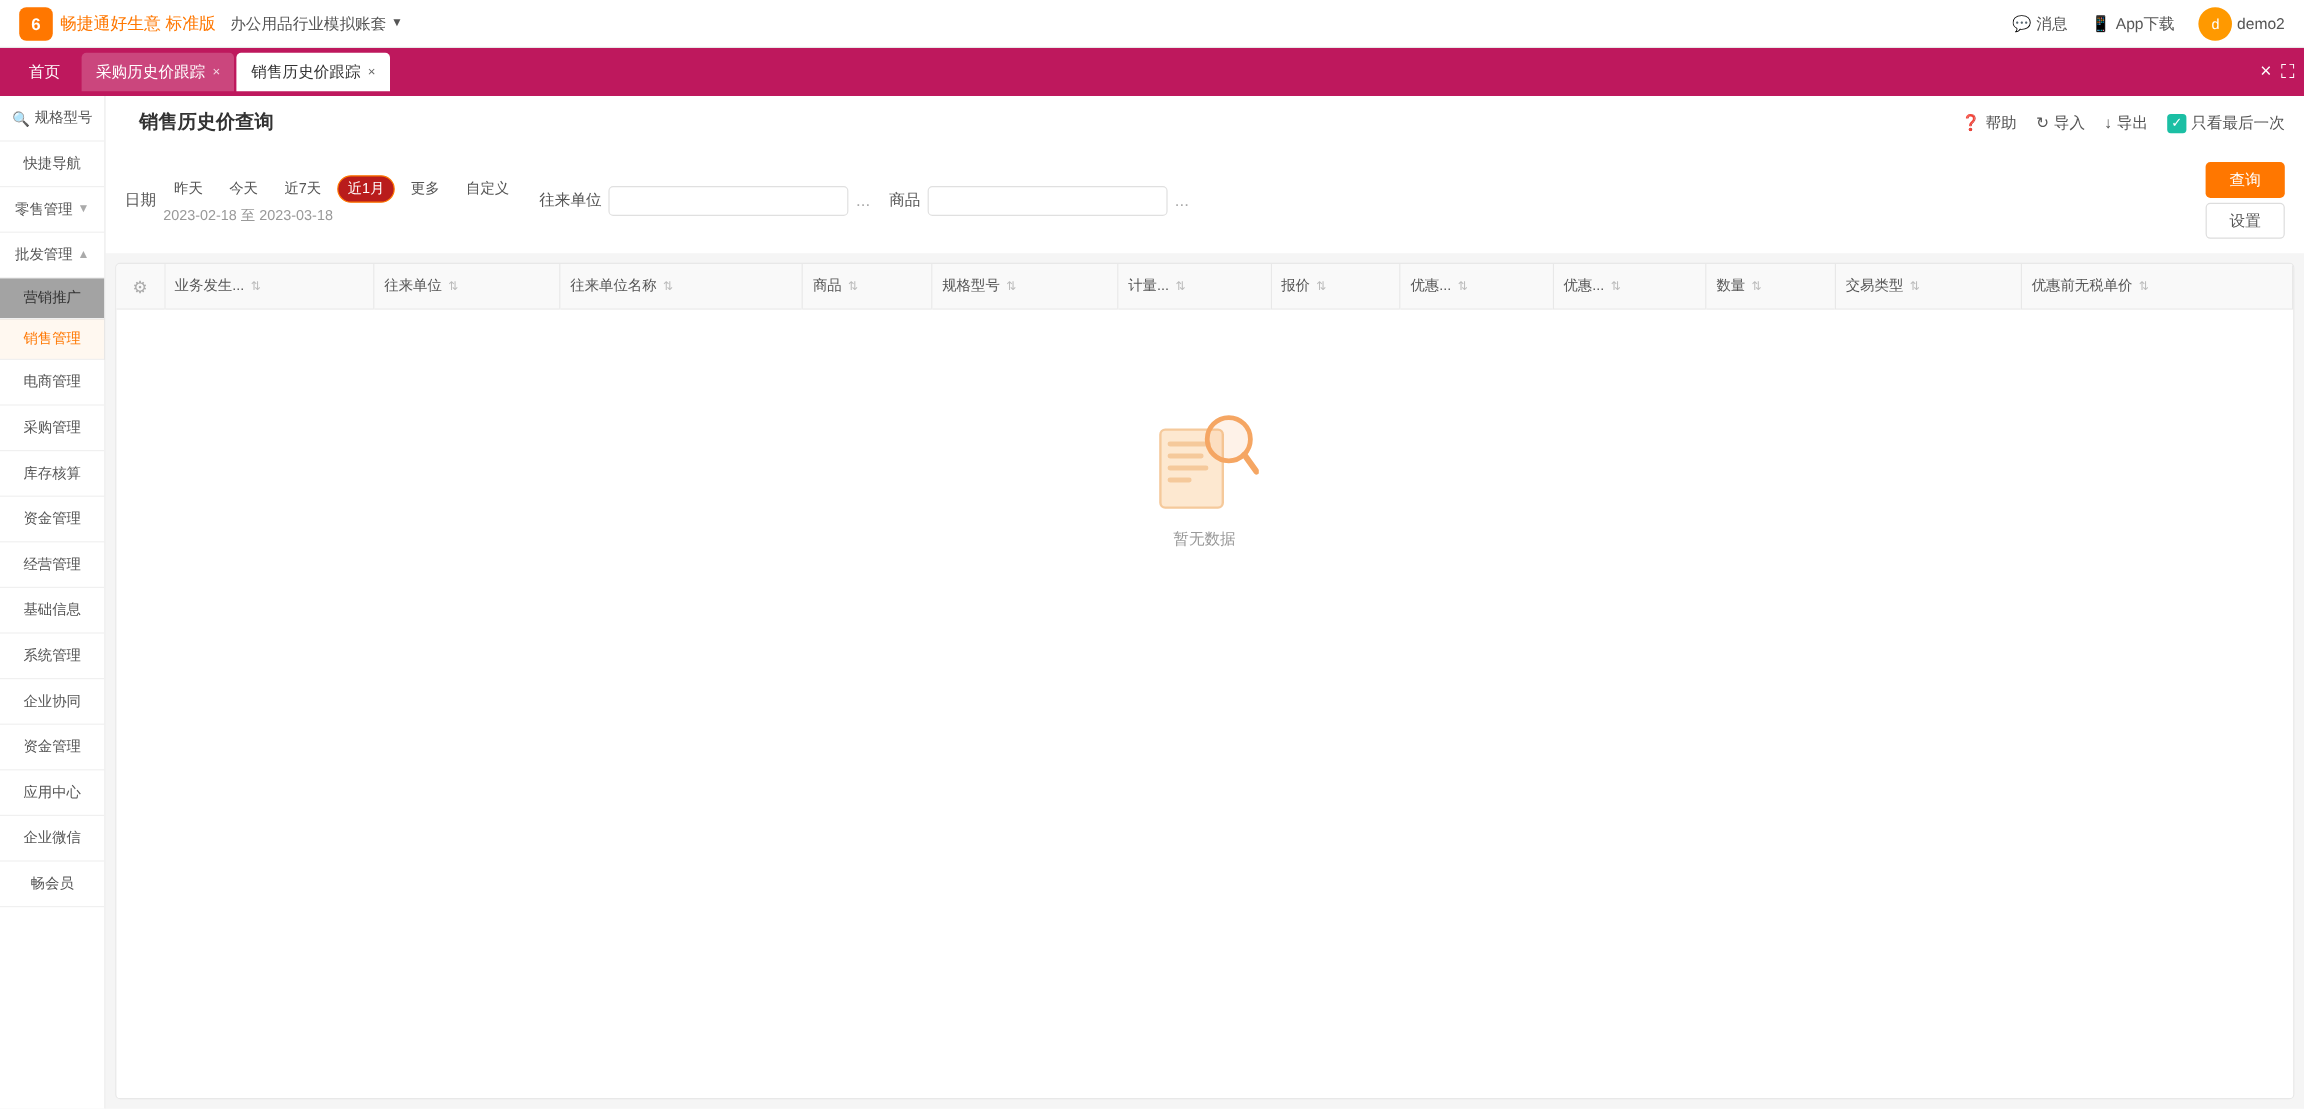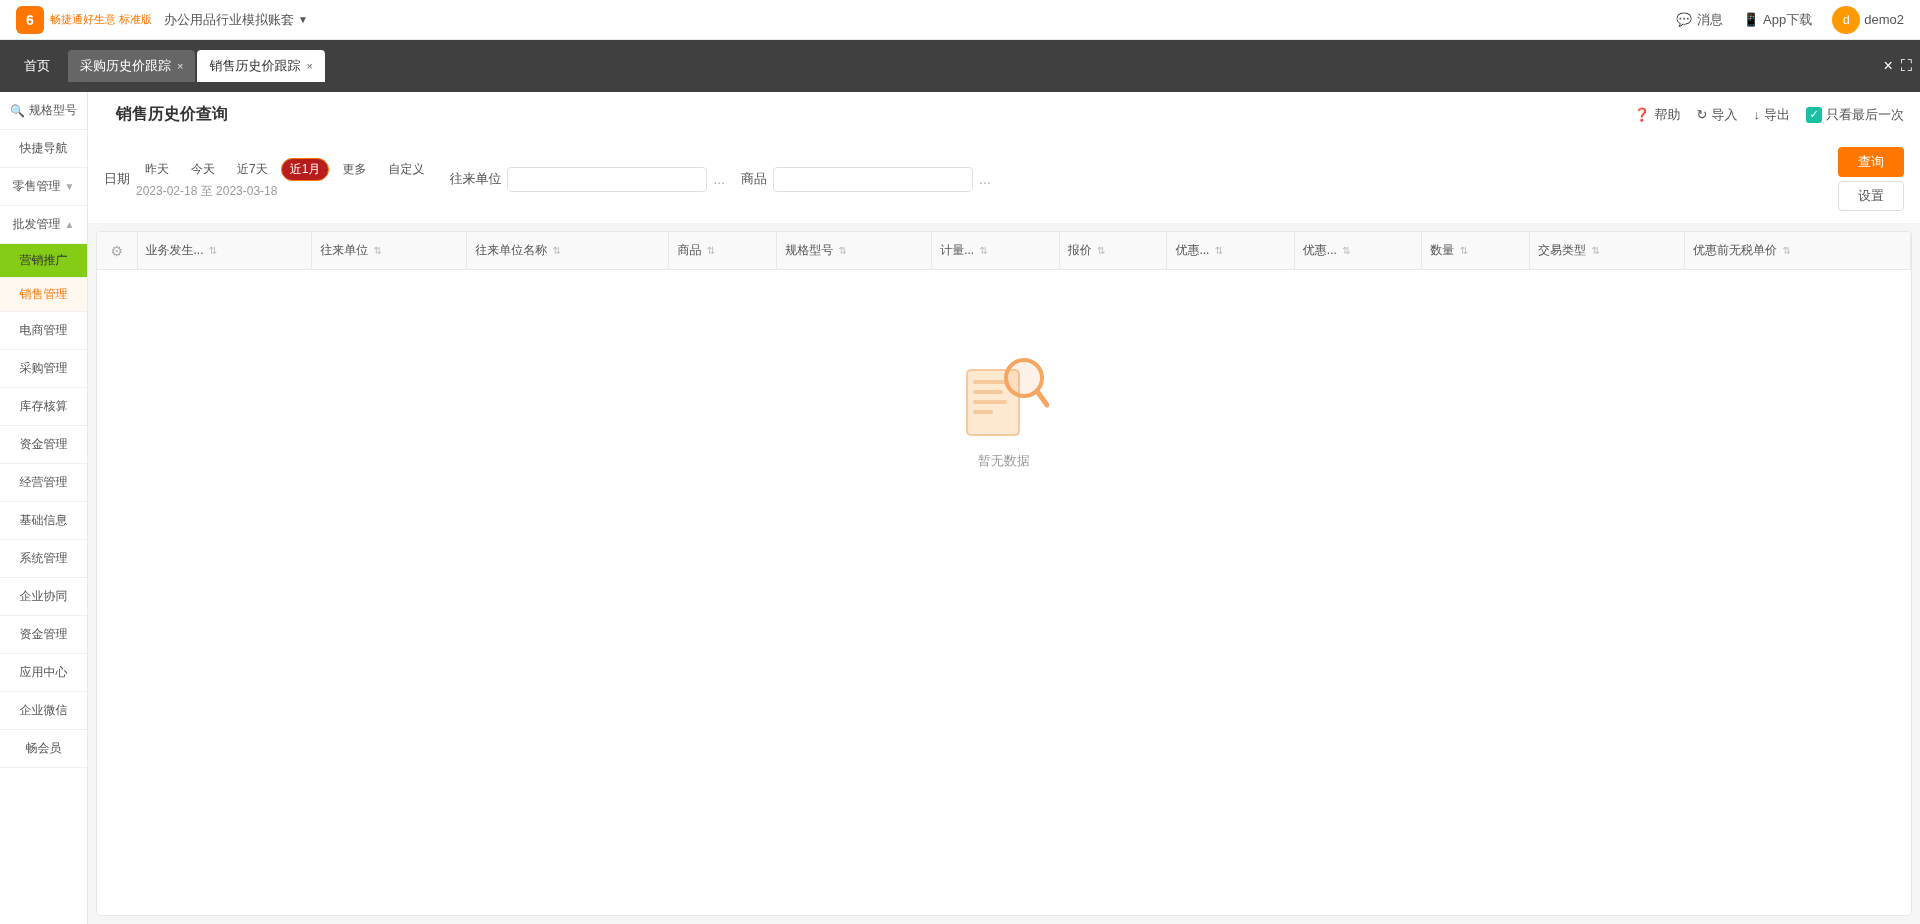--- a/index.html
+++ b/index.html
@@ -12,32 +12,32 @@
       display: flex;
       align-items: center;
       justify-content: space-between;
       padding: 0 16px;
       border-bottom: 1px solid #e8e8e8;
       flex-shrink: 0;
     }
     .top-header-left { display: flex; align-items: center; gap: 12px; }
     .logo-area { display: flex; align-items: center; gap: 6px; }
     .logo-icon { width: 28px; height: 28px; background: #ff7700; border-radius: 6px; display: flex; align-items: center; justify-content: center; color: white; font-size: 14px; font-weight: bold; }
-    .logo-text { font-size: 11px; color: #ff7700; line-height: 1.3; }
+    .logo-text { font-size: 14px; color: #ff7700; line-height: 1.3; }
     .app-selector { display: flex; align-items: center; gap: 4px; font-size: 13px; color: #555; cursor: pointer; }
     .app-selector span { color: #555; }
     .chevron-down { font-size: 10px; color: #999; }
     .top-header-right { display: flex; align-items: center; gap: 20px; }
     .header-action { display: flex; align-items: center; gap: 4px; font-size: 13px; color: #555; cursor: pointer; }
     .user-avatar { width: 28px; height: 28px; border-radius: 50%; background: #ff9900; display: flex; align-items: center; justify-content: center; color: white; font-size: 12px; }
 
     
     .tab-bar {
-      height: 52px;
-      background: #404040;
+      height: 40px;
+      background: #be185d;
       display: flex;
       align-items: center;
       padding: 0 8px;
       flex-shrink: 0;
       gap: 2px;
     }
     .tab-home {
       height: 32px;
       padding: 0 16px;
       background: transparent;
@@ -94,21 +94,21 @@
       display: flex;
       align-items: center;
       justify-content: center;
       flex-direction: row;
       gap: 4px;
       border-bottom: 1px solid #f0f0f0;
     }
     .sidebar-item.has-arrow { justify-content: center; }
     .sidebar-item .arrow { font-size: 10px; color: #aaa; }
     .sidebar-group {
-      background: #84cc16;
+      background: #a3a3a3;
     }
     .sidebar-sub-item {
       padding: 8px 6px;
       text-align: center;
       cursor: pointer;
       font-size: 12px;
       color: #333;
       border-bottom: 1px solid #f0f0f0;
     }
     .sidebar-sub-item.active { color: #ff7700; background: #fff8f0; }

